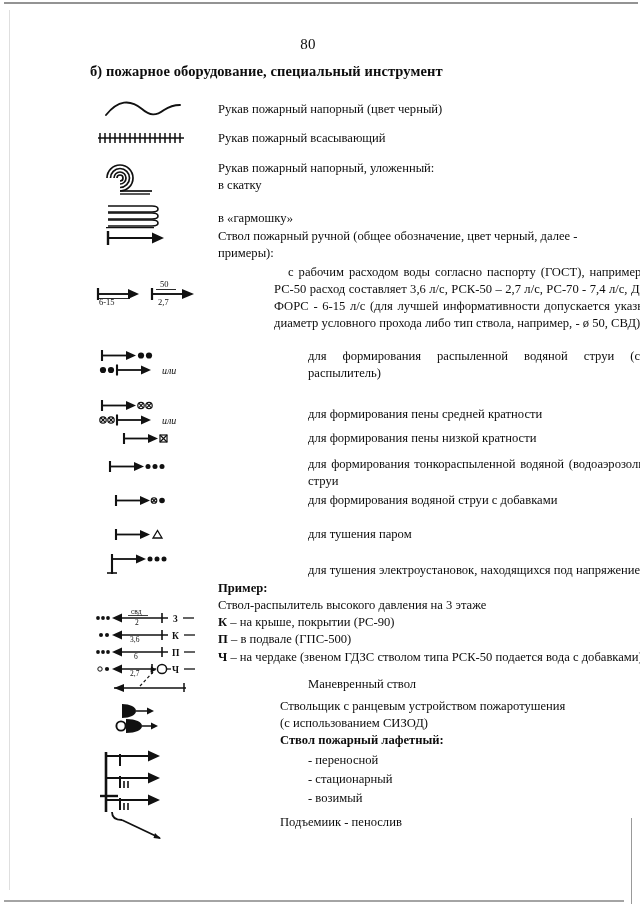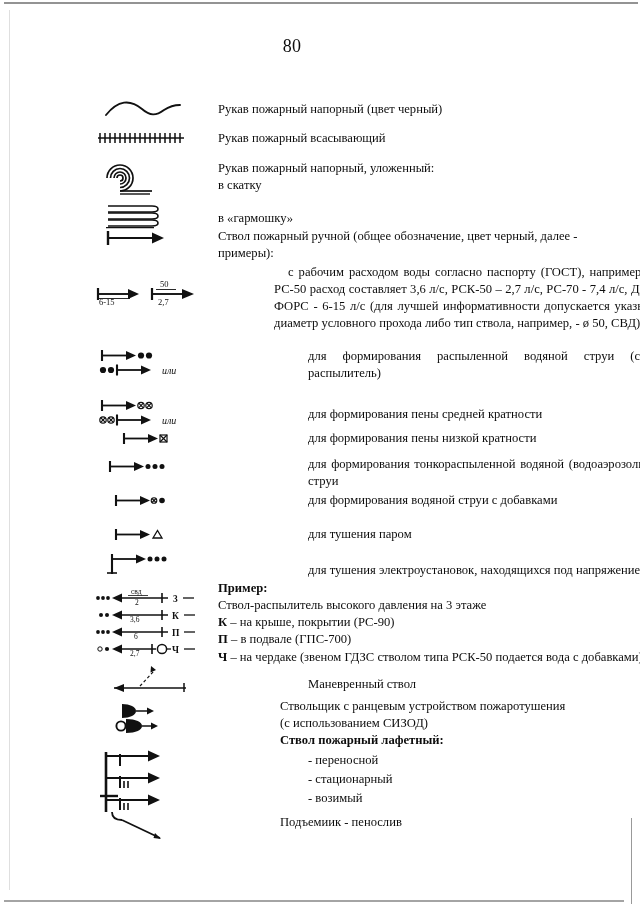--- a/index.html
+++ b/index.html
@@ -29,24 +29,24 @@
   .scan-edge.bottom { left: 4px;  top: 900px; width: 620px; height: 2px; background:#4a4a4a; opacity:.5; }
 
   .page {
     position: absolute;
     inset: 0;
   }
 
   .page-number {
     position: absolute;
     top: 36px;
-    left: 0;
+    left: 16px;
     width: 584px;
     text-align: center;
-    font-size: 18px;
+    font-size: 15px;
     letter-spacing: .3px;
   }
 
   .section-title {
     position: absolute;
     top: 63px;
     left: 90px;
     font-size: 14.5px;
     font-weight: bold;
     letter-spacing: .1px;
@@ -80,20 +80,21 @@
 <body>
 
 <div class="scan-edge top"></div>
 <div class="scan-edge left"></div>
 <div class="scan-edge right"></div>
 <div class="scan-edge bottom"></div>
 
 <div class="page">
 
   <div class="page-number">80</div>
+  <div class="section-title">б) пожарное оборудование, специальный инструмент</div>
 
   <div class="row" style="top:96px;">
     <div class="sym">
       <svg width="100" height="26" viewBox="0 0 100 26" aria-hidden="true">
         <path d="M16 19 C28 4, 40 3, 52 13 C60 20, 66 20, 74 14 C80 10, 84 9, 90 9" fill="none" stroke="#111" stroke-width="1.9" stroke-linecap="round"></path>
       </svg>
     </div>
     <div class="txt" style="left:128px; top:5px; width:450px;">Рукав пожарный напорный (цвет черный)</div>
   </div>
 
@@ -307,21 +308,21 @@
         <circle cx="50" cy="9" r="2.5" fill="#111"></circle>
         <circle cx="57" cy="9" r="2.5" fill="#111"></circle>
         <circle cx="64" cy="9" r="2.5" fill="#111"></circle>
         <line x1="7" y1="23" x2="17" y2="23" stroke="#111" stroke-width="1.6"></line>
       </svg>
     </div>
     <div class="txt" style="left:218px; top:12px; width:360px;">для тушения электроустановок, находящихся под напряжением</div>
   </div>
 
   <div class="row" style="top:580px;">
-    <div class="sym" style="top:8px; left:0;text-align:center;">
+    <div class="sym" style="top:28px; left:0;text-align:center;">
       <svg width="128" height="74" viewBox="0 0 128 74" aria-hidden="true">
 
         <g>
           <circle cx="8" cy="10" r="1.9" fill="#111"></circle>
             <circle cx="13" cy="10" r="1.9" fill="#111"></circle>
             <circle cx="18" cy="10" r="1.9" fill="#111"></circle>
           <path d="M32 5.5 L22 10 L32 14.5 Z" fill="#111"></path>
           <line x1="30" y1="10" x2="78" y2="10" stroke="#111" stroke-width="1.7"></line>
           <line x1="72" y1="5" x2="72" y2="15" stroke="#111" stroke-width="1.6"></line>
           <text x="41" y="6" font-size="7.5">свд</text>
@@ -366,21 +367,21 @@
           <text x="82" y="64.5" font-size="9.5" font-weight="bold">Ч</text>
           <line x1="94" y1="61" x2="105" y2="61" stroke="#111" stroke-width="1.3"></line>
         </g>
       </svg>
     </div>
 
     <div class="txt" style="left:128px; top:0px; width:452px;">
       <div style="font-weight:bold;">Пример:</div>
       <div>Ствол-распылитель высокого давления на 3 этаже</div>
       <div><b>К</b><span> – на крыше, покрытии (РС-90)</span></div>
-      <div><b>П</b><span> – в подвале (ГПС-700)</span></div>
+      <div><b>П</b><span> – в подвале (ГПС-500)</span></div>
       <div><b>Ч</b><span> – на чердаке (звеном ГДЗС стволом типа РСК-50 подается вода с добавками)</span></div>
     </div>
   </div>
 
   <div class="row" style="top:662px;">
     <div class="sym" style="left:14px;">
       <svg width="110" height="34" viewBox="0 0 110 34" aria-hidden="true">
         <line x1="10" y1="26" x2="82" y2="26" stroke="#111" stroke-width="1.6"></line>
         <path d="M20 22 L10 26 L20 30 Z" fill="#111"></path>
         <line x1="80" y1="21" x2="80" y2="30" stroke="#111" stroke-width="1.5"></line>

